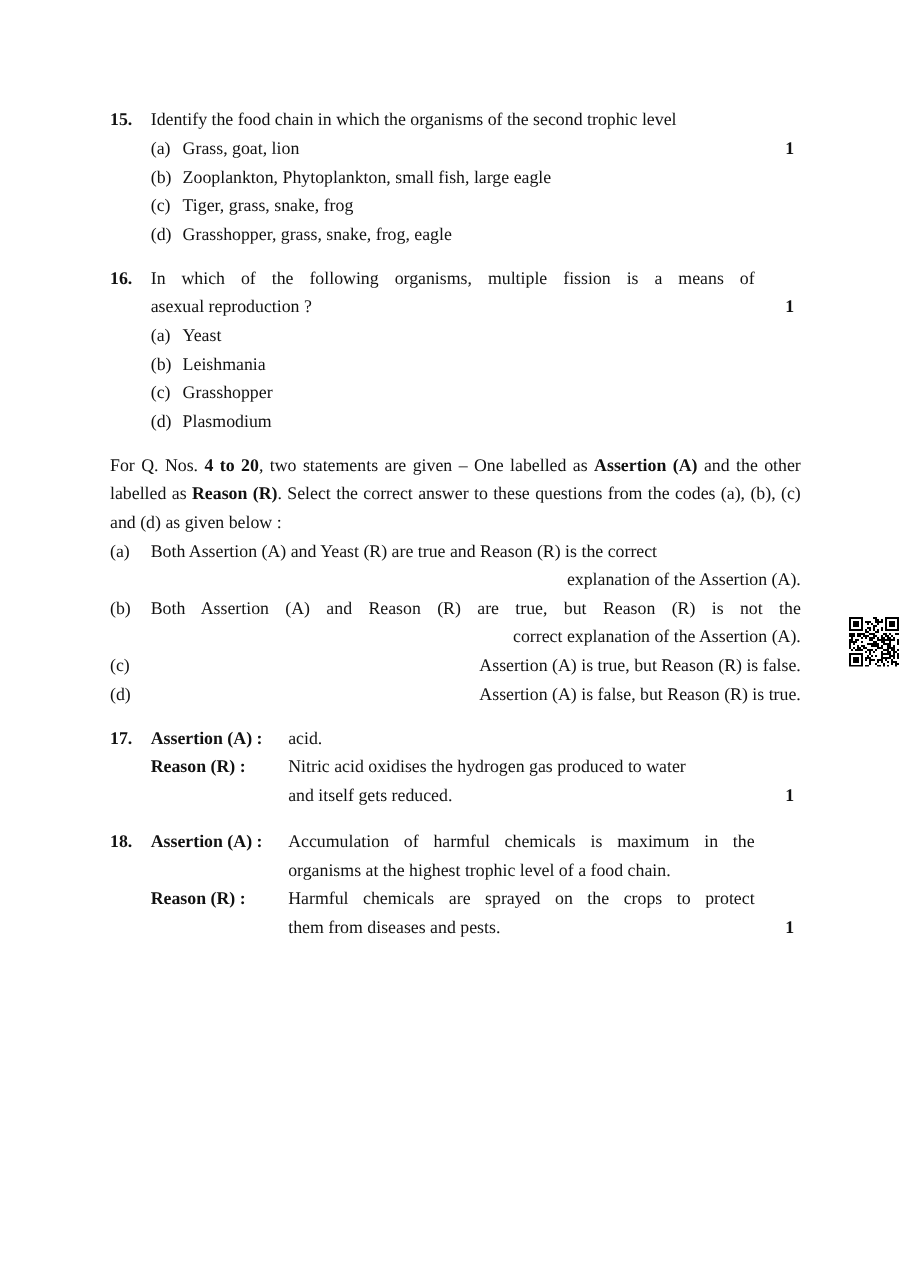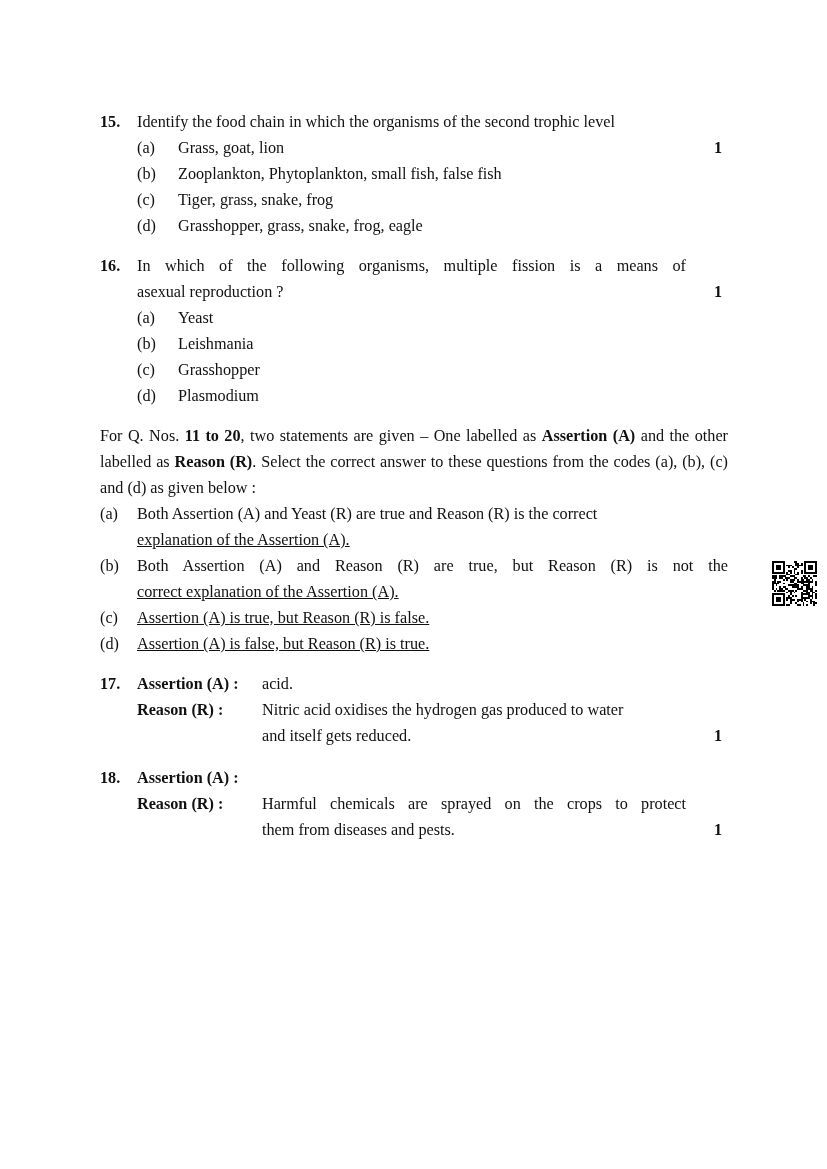--- a/index.html
+++ b/index.html
@@ -47,21 +47,20 @@
     top: 0;
     width: 33px;
     font-weight: bold;
     text-align: left;
   }
   .q-body {
     margin-left: 37px;
     margin-right: 42px;     
     text-align: justify;
     text-justify: inter-word;
-    margin-top: 13px;
   }
   .q-body > .stem-line2 {
     text-align: left;
   }
 
   
   .marks {
     position: absolute;
     right: 0;
     width: 20px;
@@ -79,21 +78,21 @@
     height: 26px;
     line-height: 26px;
   }
   .opt-label {
     position: absolute;
     left: 0;
     top: 0;
     width: 34px;
   }
   .opt-text {
-    margin-left: 41px;
+    margin-left: 29px;
     text-align: right;
   }
 
   
   .instruction {
     text-align: justify;
     text-justify: inter-word;
     margin: 0;
   }
 
@@ -110,21 +109,21 @@
     left: 0;
     top: 0;
     width: 34px;
   }
   .code-text {
     margin-left: 37px;
     margin-right: 0px;
     text-align: justify;
     text-justify: inter-word;
   }
-  .code-text .tail { text-align: left; text-decoration: underline; }
+  .code-text .tail { text-align: right; }
 
   
   .ar-row {
     position: relative;
     min-height: 26px;
   }
   .ar-label {
     position: absolute;
     left: 37px;
     top: 0;
@@ -166,21 +165,21 @@
           <div>Identify the food chain in which the organisms of the second trophic level</div>
         </div>
       </div>
       <div class="options">
         <div class="opt">
           <span class="opt-label">(a)</span>
           <span class="opt-text">Grass, goat, lion</span>
         </div>
         <div class="opt">
           <span class="opt-label">(b)</span>
-          <span class="opt-text">Zooplankton, Phytoplankton, small fish, false fish</span>
+          <span class="opt-text">Zooplankton, Phytoplankton, small fish, large eagle</span>
         </div>
         <div class="opt">
           <span class="opt-label">(c)</span>
           <span class="opt-text">Tiger, grass, snake, frog</span>
         </div>
         <div class="opt">
           <span class="opt-label">(d)</span>
           <span class="opt-text">Grasshopper, grass, snake, frog, eagle</span>
         </div>
       </div>
@@ -209,21 +208,21 @@
           <span class="opt-text">Grasshopper</span>
         </div>
         <div class="opt">
           <span class="opt-label">(d)</span>
           <span class="opt-text">Plasmodium</span>
         </div>
       </div>
     </div>
 
     <p class="instruction" style="margin-top:14px;margin-bottom:0;text-align:justify;">
-      <span>For Q. Nos. </span><b>11 to 20</b><span>, two statements are given – One labelled as </span><b>Assertion (A)</b><span> and the other labelled as </span><b>Reason (R)</b><span>. Select the correct answer to these questions from the codes (a), (b), (c) and (d) as given below :</span>
+      <span>For Q. Nos. </span><b>4 to 20</b><span>, two statements are given – One labelled as </span><b>Assertion (A)</b><span> and the other labelled as </span><b>Reason (R)</b><span>. Select the correct answer to these questions from the codes (a), (b), (c) and (d) as given below :</span>
     </p>
 
     <div class="codes" style="margin-top:0;">
       <div class="code-item">
         <span class="code-label">(a)</span>
         <div class="code-text">
           <div>Both Assertion (A) and Yeast (R) are true and Reason (R) is the correct</div>
           <div class="tail">explanation of the Assertion (A).</div>
         </div>
       </div>
@@ -263,20 +262,24 @@
           <div>Nitric acid oxidises the hydrogen gas produced to water</div>
           <div class="tail">and itself gets reduced.</div>
         </div>
       </div>
     </div>
 
     <div class="q-block" style="margin-top:14px;">
       <div class="ar-row">
         <span class="q-num">18.</span>
         <span class="ar-label">Assertion (A) :</span>
+        <div class="ar-text">
+          <div style="text-align:justify;text-align-last:justify;">Accumulation of harmful chemicals is maximum in the</div>
+          <div class="tail">organisms at the highest trophic level of a food chain.</div>
+        </div>
       </div>
       <div class="ar-row">
         <span class="ar-label">Reason (R) :</span>
         <span class="marks" style="top:26px;">1</span>
         <div class="ar-text">
           <div style="text-align:justify;text-align-last:justify;">Harmful chemicals are sprayed on the crops to protect</div>
           <div class="tail">them from diseases and pests.</div>
         </div>
       </div>
     </div>

